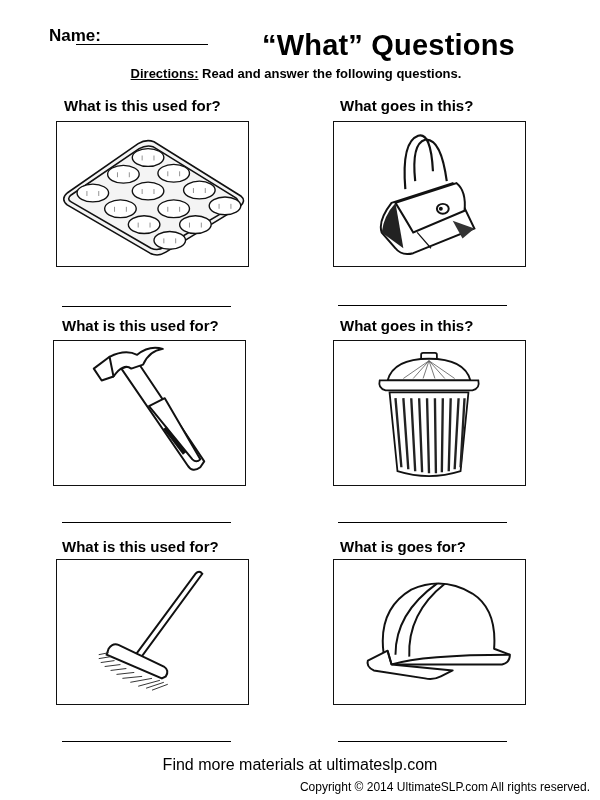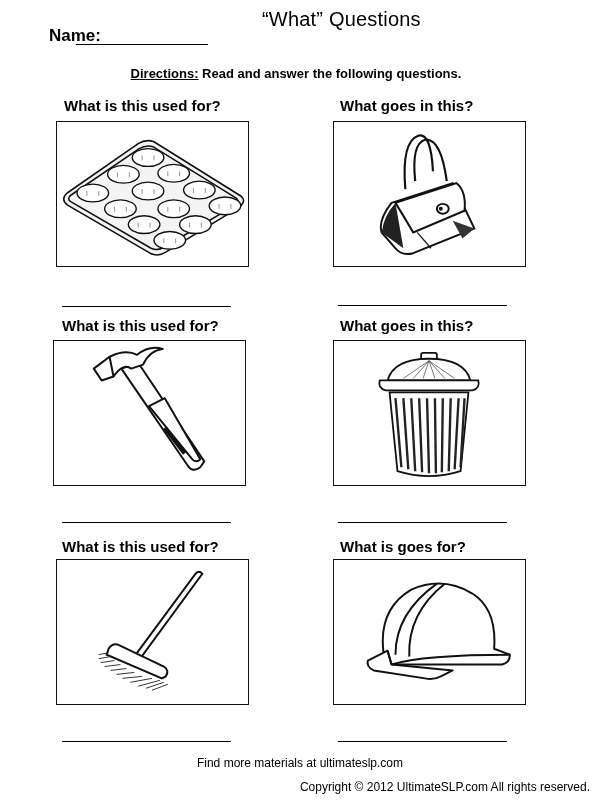--- a/index.html
+++ b/index.html
@@ -1,28 +1,28 @@
 <!DOCTYPE html>
 <html><head>
 <meta charset="utf-8">
 <style>
   html, body { margin:0; padding:0; background:#fff; }
   body { width:600px; height:800px; position:relative; overflow:hidden;
          font-family:"Liberation Sans", "DejaVu Sans", sans-serif; color:#000; }
   .abs { position:absolute; }
   .name-label { left:22px; top:26px; font-size:17px; font-weight:bold;margin-left:27px; }
   .name-line { left:76px; top:44px; width:132px; border-bottom:1.6px solid #000; }
-  .title { left:262px; top:8px; font-size:20px; font-weight:normal; letter-spacing:0.2px; }
+  .title { left:262px; top:29px; font-size:29px; font-weight:bold; letter-spacing:0.2px; }
   .directions { left:0; width:592px; top:66px; text-align:center; font-size:13px; font-weight:bold; }
   .directions .dl { text-decoration:underline; }
   .q { font-size:15px; font-weight:bold; }
   .box { border:1.6px solid #111; box-sizing:border-box; background:#fff; }
   .box svg { position:absolute; left:0; top:0; width:100%; height:100%; }
   .ans { border-bottom:1.6px solid #000; height:0; }
-  .footer1 { left:0; width:600px; top:756px; text-align:center; font-size:12px; }
+  .footer1 { left:0; width:600px; top:756px; text-align:center; font-size:16px; }
   .footer2 { right:10px; top:780px; font-size:12px; }
 </style>
 </head>
 <body>
 
 <div class="abs name-label">Name:</div>
 <div class="abs name-line"></div>
 <div class="abs title">“What” Questions</div>
 <div class="abs directions"><span class="dl">Directions:</span><span> Read and answer the following questions.</span></div>
 
@@ -128,13 +128,13 @@
       <path d="M54 92 L58 106"></path>
       <path d="M58 106 Q90 96 178 96" fill="none"></path>
       <path d="M62 96 Q62 54 104 24" fill="none"></path>
       <path d="M76 98 Q74 54 112 24" fill="none"></path>
     </g>
   </svg>
 </div>
 <div class="abs ans" style="left:338px;top:741px;width:169px;"></div>
 
 <div class="abs footer1">Find more materials at ultimateslp.com</div>
-<div class="abs footer2">Copyright © 2012 UltimateSLP.com All rights reserved.</div>
+<div class="abs footer2">Copyright © 2014 UltimateSLP.com All rights reserved.</div>
 
 </body></html>

